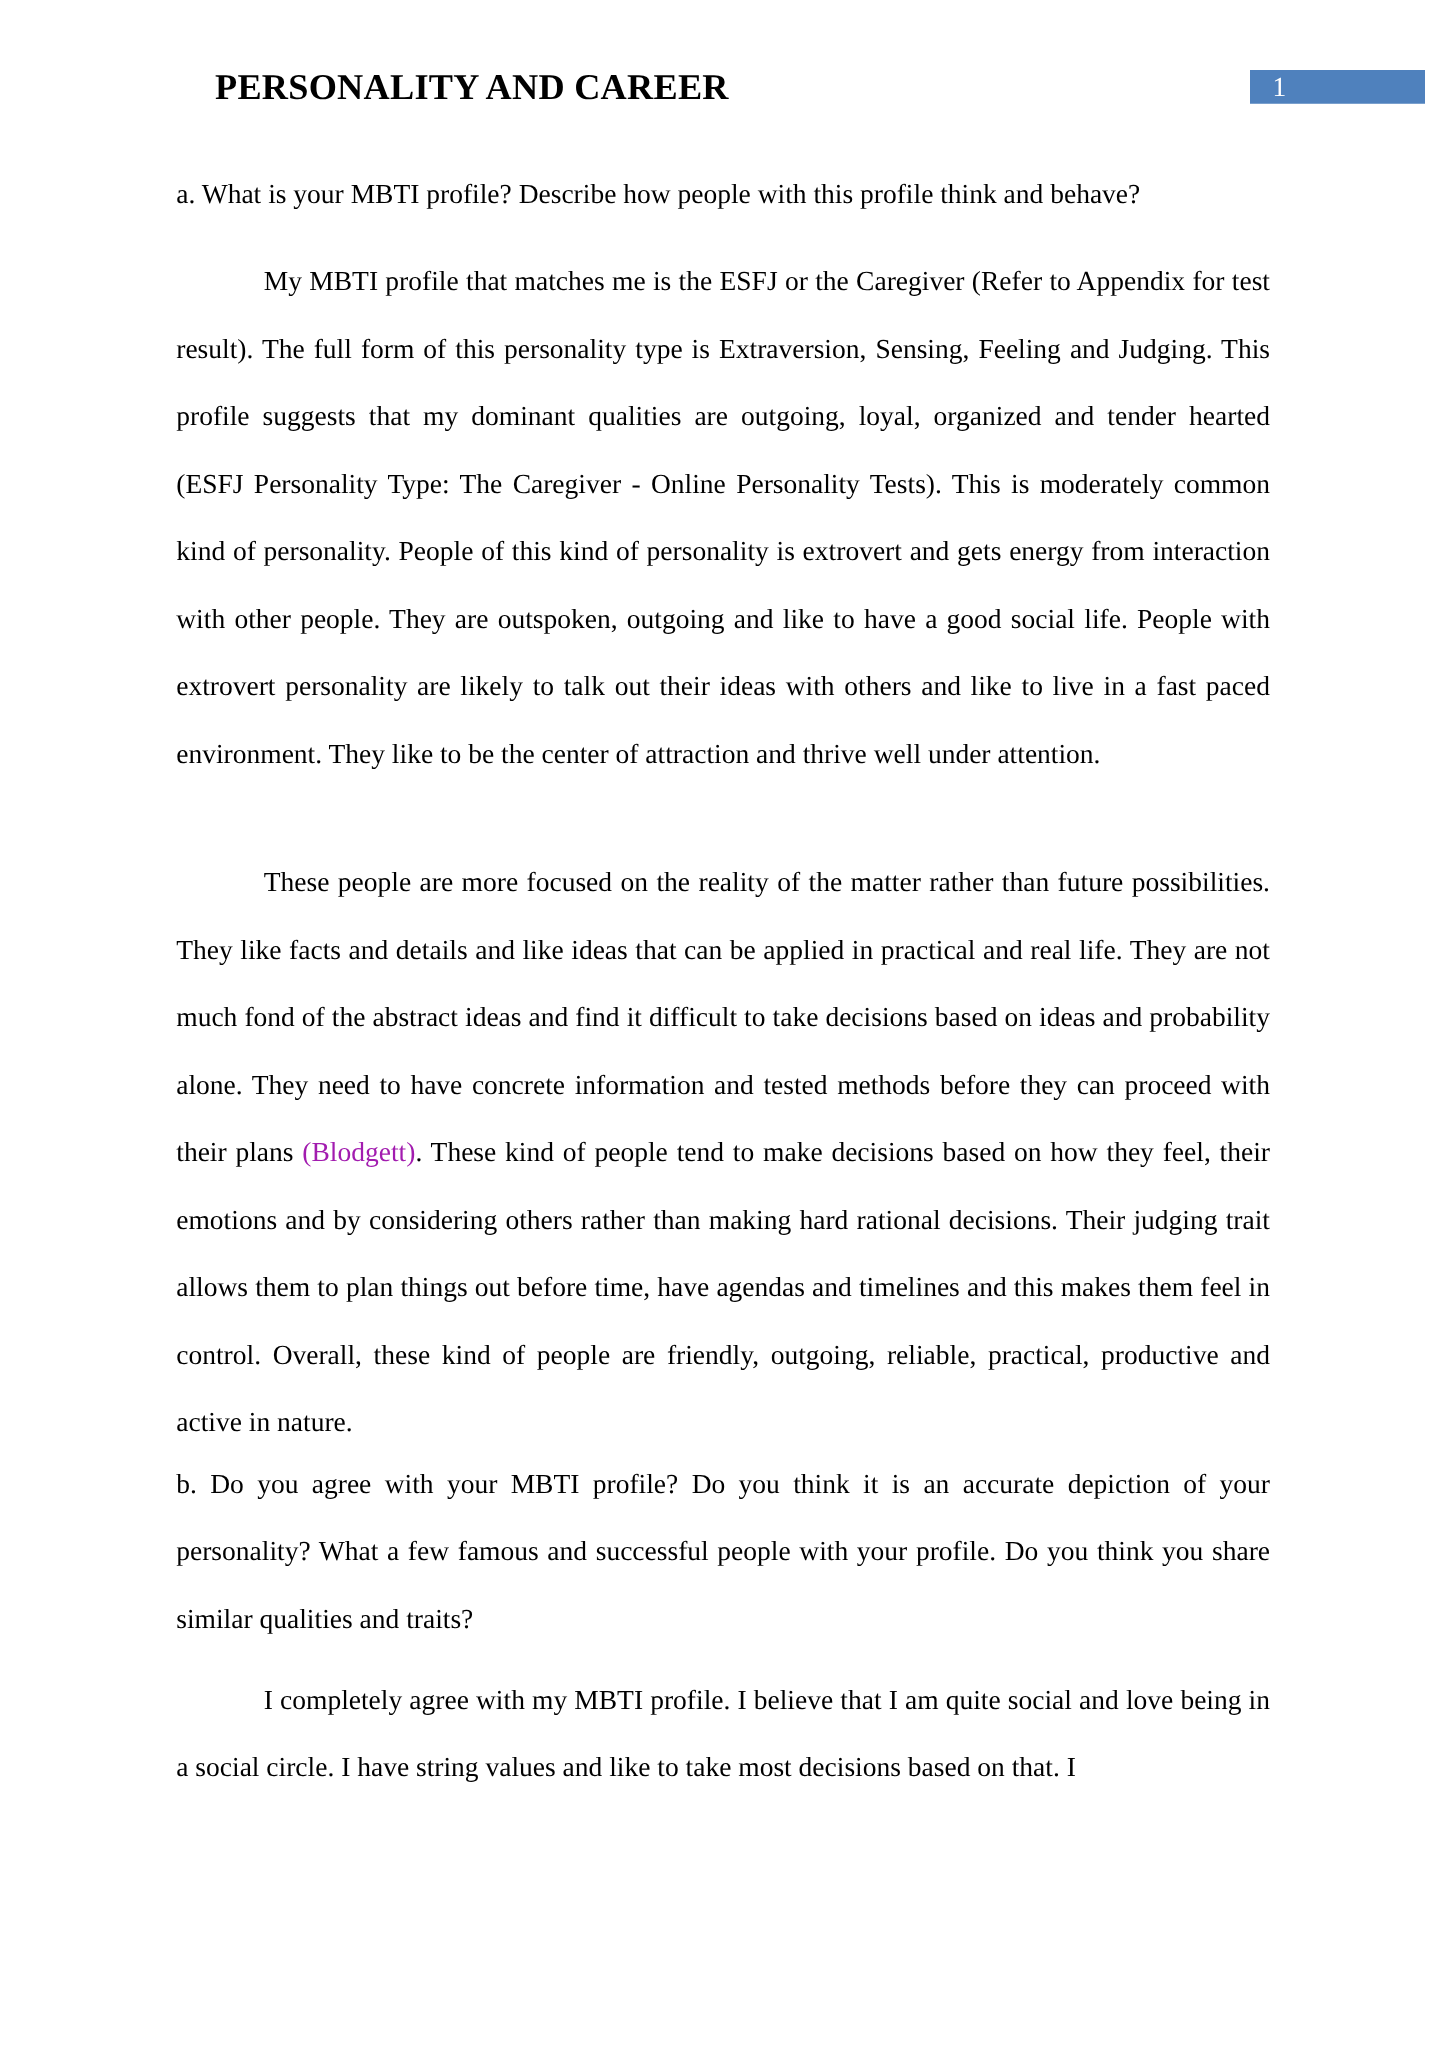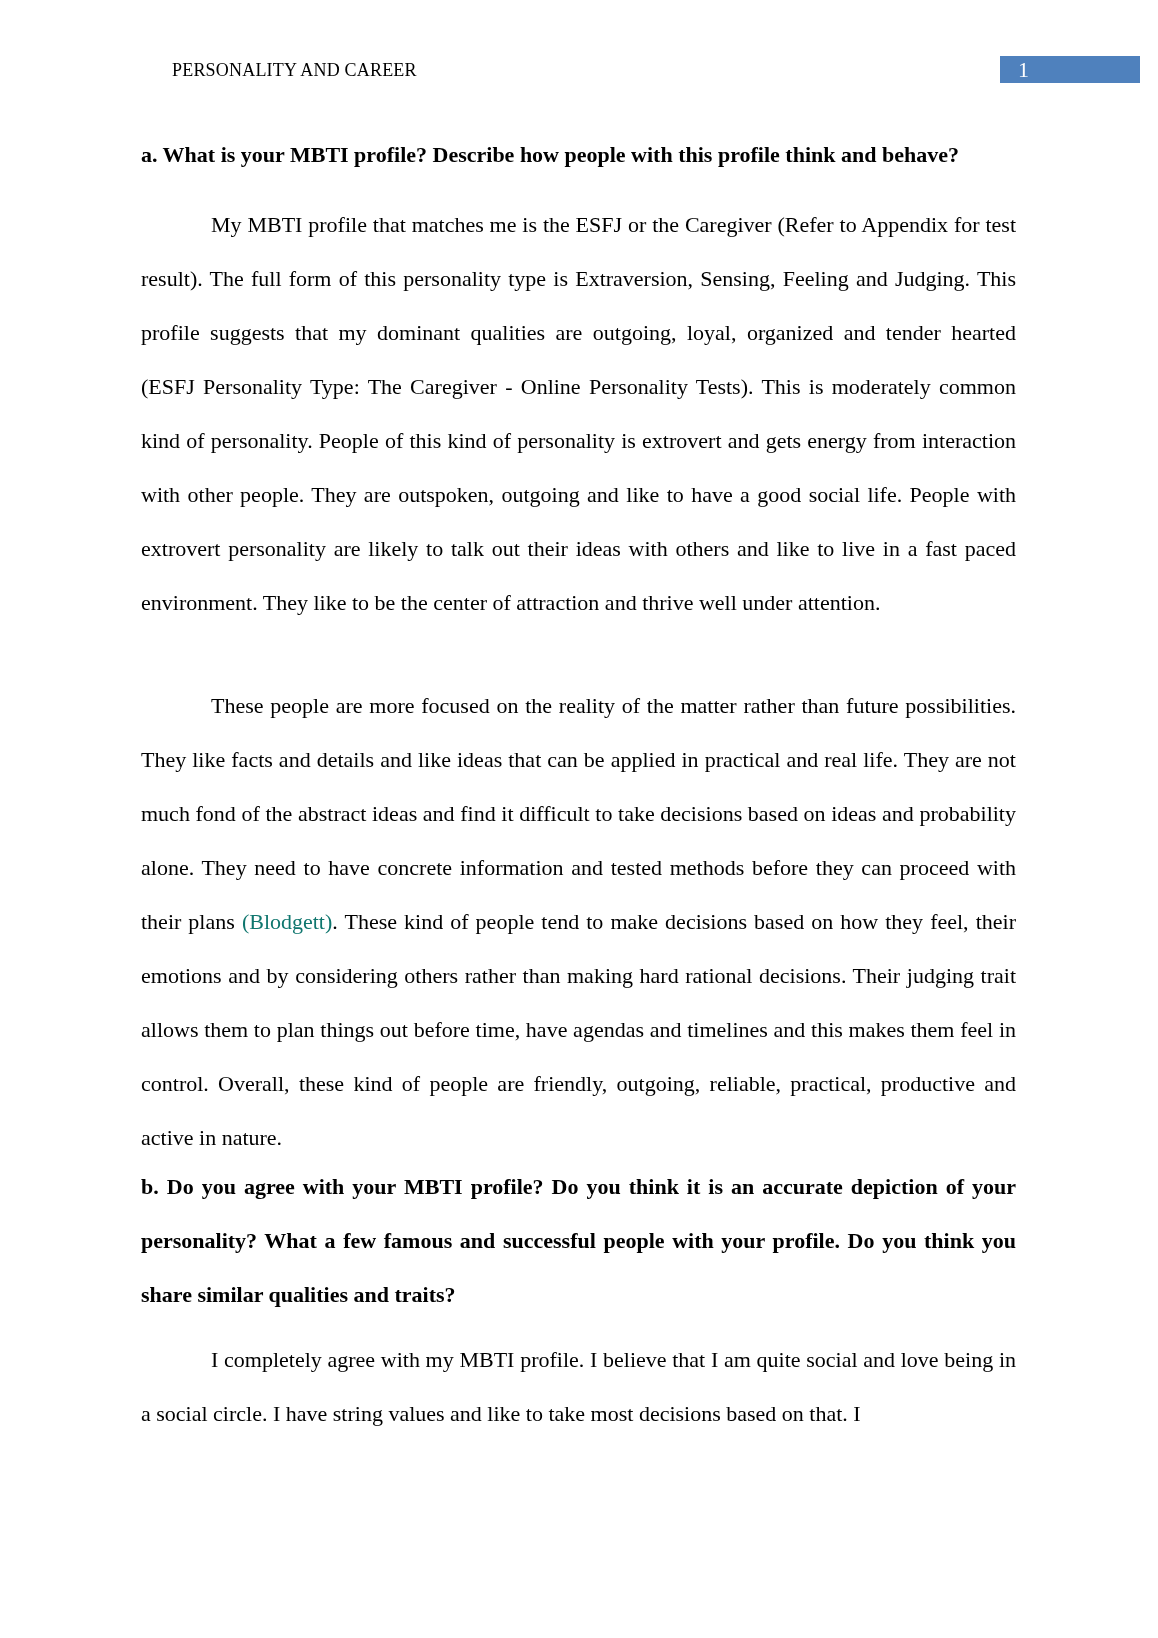--- a/index.html
+++ b/index.html
@@ -3,37 +3,37 @@
   <meta charset="utf-8">
   <style>
     html, body { margin: 0; padding: 0; background: #ffffff; }
     body {
       width: 1158px; height: 1638px; position: relative; overflow: hidden;
       font-family: "Liberation Serif", "DejaVu Serif", serif;
       color: #000000;
     }
     .header-title {
       position: absolute; left: 172px; top: 56px;
-      font-size: 18px; line-height: 28px; letter-spacing: 0.2px;
+      font-size: 29px; line-height: 28px; letter-spacing: 0.2px; font-weight: bold;
     }
     .page-number-box {
       position: absolute; left: 1000px; top: 56px; width: 140px; height: 27px;
       background: #4f81bd;
     }
     .page-number {
       position: absolute; left: 18px; top: 0px;
       font-size: 22px; line-height: 27px; color: #ffffff;
     }
     .body-text {
       position: absolute; left: 141px; width: 875px;
       font-size: 22px; line-height: 54px; text-align: justify;
     }
-    .heading { font-weight: bold; }
+    .heading { font-weight: normal; }
     .para { text-indent: 70px; }
-    .cite { color: #0f766e; }
+    .cite { color: #a21caf; }
   </style>
 </head>
 <body>
 
 <div>
   <div class="header-title">PERSONALITY AND CAREER</div>
   <div class="page-number-box">
     <span class="page-number">1</span>
   </div>
 </div>

